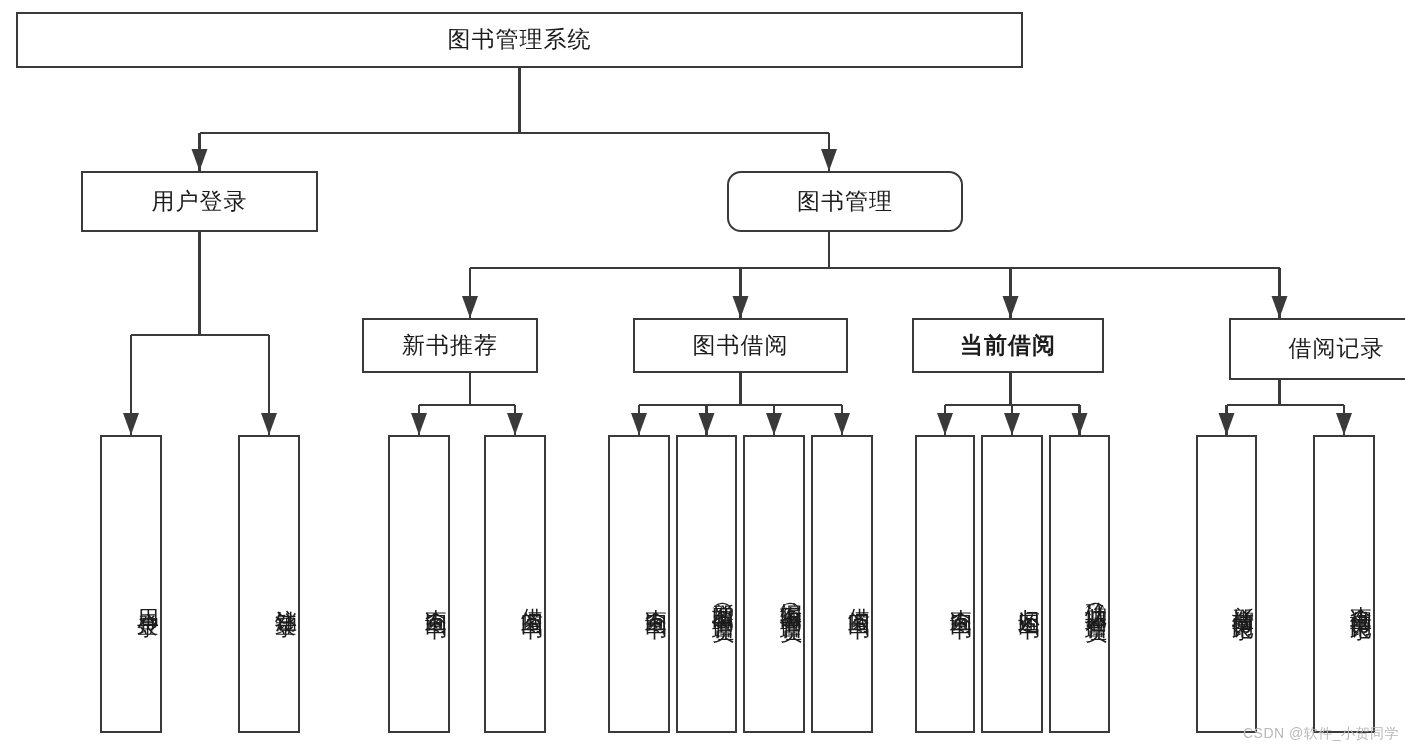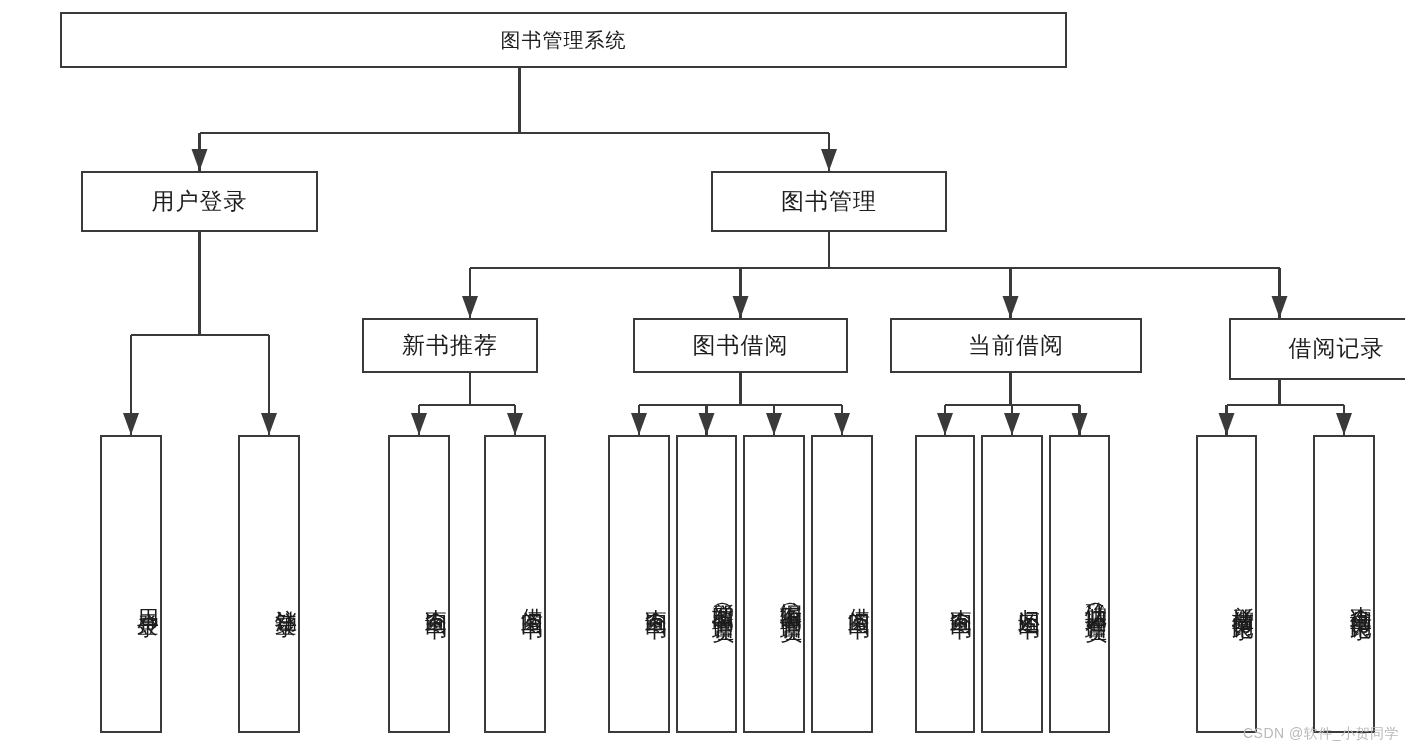--- a/index.html
+++ b/index.html
@@ -4,21 +4,21 @@
 <style>
   html,body{margin:0;padding:0;background:#ffffff;}
   body{width:1405px;height:747px;overflow:hidden;
        font-family:"Liberation Sans","DejaVu Sans",sans-serif;}
   #diagram{position:relative;width:1405px;height:747px;background:#fff;}
   svg#edges{position:absolute;left:0;top:0;width:1405px;height:747px;}
   .node{position:absolute;box-sizing:border-box;background:#ffffff;
         border:2.5px solid #3a3a3a;display:flex;align-items:center;
         justify-content:center;text-align:center;color:#1c1c1c;}
   .node.h{font-size:23px;line-height:1.1;letter-spacing:1px;}
-  .node.root{font-size:20px;margin-left:44px;}
+  .node.root{font-size:23px;}
   .node.v{writing-mode:vertical-rl;text-orientation:upright;
           font-size:22px;line-height:1.05;letter-spacing:3px;
           padding-top:26px;align-items:flex-start;justify-content:center;}
   .node.v span{writing-mode:vertical-rl;text-orientation:upright;}
   #watermark{position:absolute;right:6px;bottom:4px;font-size:14px;
              color:#b9b9b9;letter-spacing:.5px;white-space:nowrap;}
 </style>
 </head>
 <body>
 
@@ -79,30 +79,30 @@
       <path d="M 1336 413 L 1352 413 L 1344 435 Z" fill="#3a3a3a"></path>
     </svg>
 
   <div id="nodes">
       <div class="node h root" style="left: 16px; top: 12px; width: 1007px; height: 56px;">
         <span>图书管理系统</span>
       </div>
       <div class="node h" style="left: 81px; top: 171px; width: 237px; height: 61px;">
         <span>用户登录</span>
       </div>
-      <div class="node h" style="left: 711px; top: 171px; width: 236px; height: 61px;">
+      <div class="node h" style="left: 727px; top: 171px; width: 236px; height: 61px; border-radius: 14px;">
         <span>图书管理</span>
       </div>
       <div class="node h" style="left: 362px; top: 318px; width: 176px; height: 55px;">
         <span>新书推荐</span>
       </div>
       <div class="node h" style="left: 633px; top: 318px; width: 215px; height: 55px;">
         <span>图书借阅</span>
       </div>
-      <div class="node h" style="left: 890px; top: 318px; width: 252px; height: 55px;">
+      <div class="node h" style="left: 912px; top: 318px; width: 192px; height: 55px; font-weight: bold;">
         <span>当前借阅</span>
       </div>
       <div class="node h" style="left: 1229px; top: 318px; width: 215px; height: 62px;">
         <span>借阅记录</span>
       </div>
       <div class="node v" style="left: 100px; top: 435px; width: 62px; height: 298px;">
         <span>用户登录</span>
       </div>
       <div class="node v" style="left: 238px; top: 435px; width: 62px; height: 298px;">
         <span>注销登录</span>

